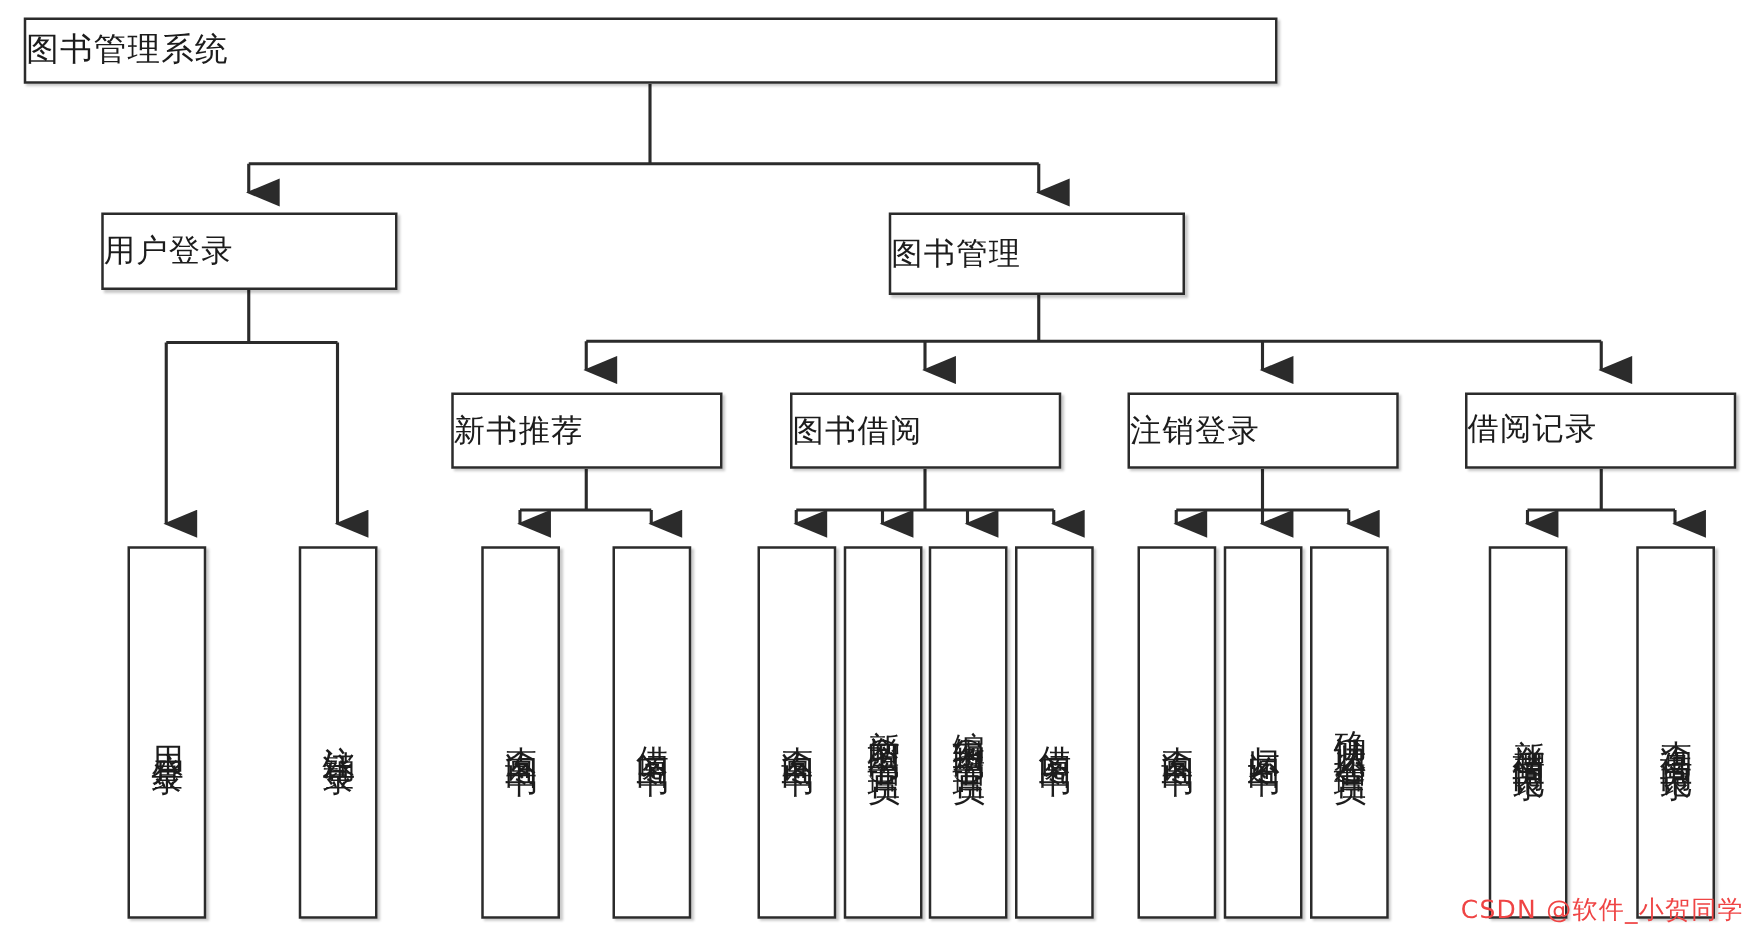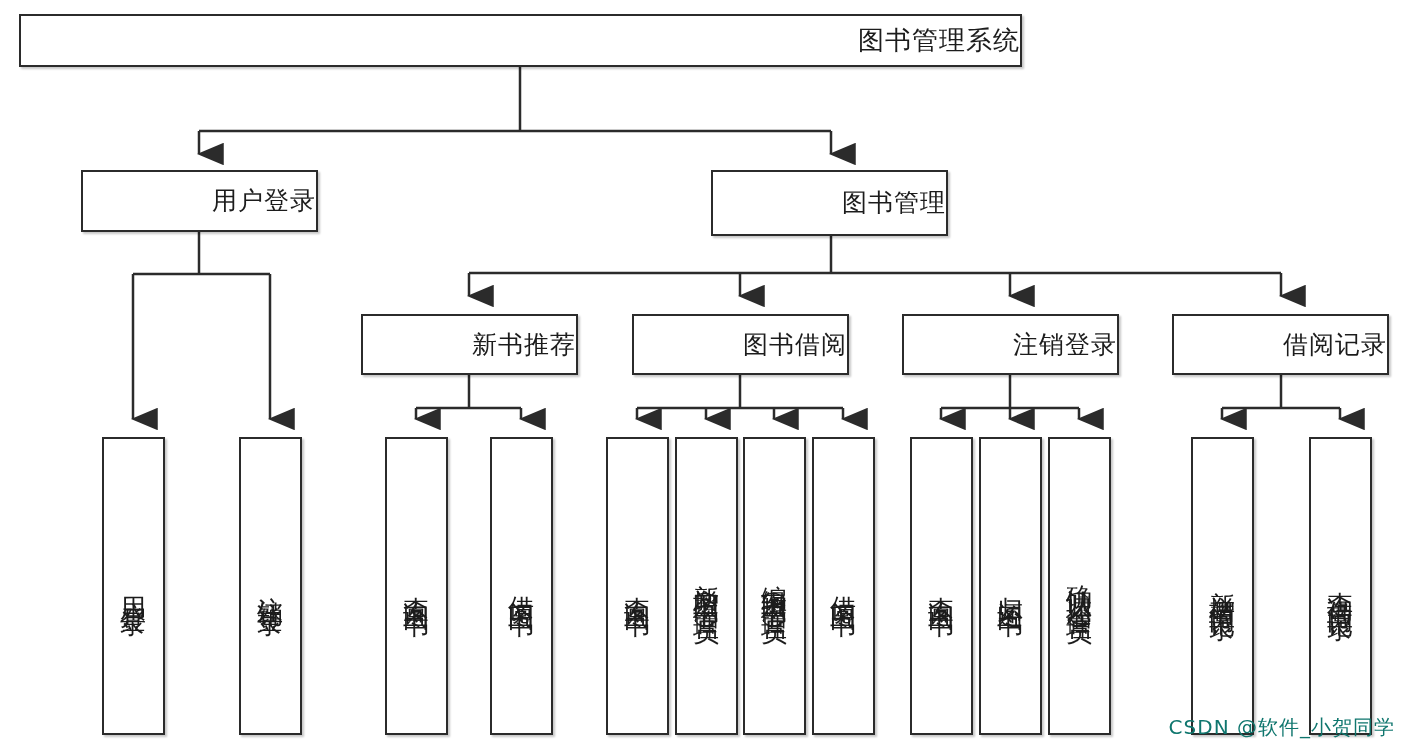--- a/index.html
+++ b/index.html
@@ -22,21 +22,21 @@
     pointer-events:none;
   }
   .node{
     position:absolute;
     box-sizing:border-box;
     background:#ffffff;
     border:2px solid #2b2b2b;
     box-shadow:2px 2px 2px rgba(0,0,0,0.22);
     display:flex;
     align-items:center;
-    justify-content:flex-end;
+    justify-content:flex-start;
     color:#1c1c1c;
   }
   .node .label{
     display:block;
     text-align:center;
     letter-spacing:1px;
     line-height:1.25;
     white-space:nowrap;
   }
   
@@ -57,21 +57,21 @@
     font-size:26px;
     letter-spacing:5px;
     line-height:1;
     white-space:nowrap;
   }
   .watermark{
     position:absolute;
     right:10px;
     bottom:6px;
     font-size:20px;
-    color:#0f766e;
+    color:#ef4444;
     letter-spacing:1px;
     white-space:nowrap;
     user-select:none;
   }
 </style>
 </head>
 <body>
 
 <div id="diagram-root">
 
@@ -144,21 +144,21 @@
   </div>
 
   <div class="node horiz" style="left:361px;top:314px;width:217px;height:61px;">
     <span class="label">新书推荐</span>
   </div>
 
   <div class="node horiz" style="left:902px;top:314px;width:217px;height:61px;">
     <span class="label">注销登录</span>
   </div>
 
-  <div class="node horiz" style="left:1172px;top:314px;width:217px;height:61px;">
+  <div class="node horiz" style="left:1172px;top:314px;width:217px;height:61px;font-family:Liberation Mono, monospace;">
     <span class="label">借阅记录</span>
   </div>
 
   <div class="node vert" style="left:102px;top:437px;width:63px;height:298px;">
     <span class="label">用户登录</span>
   </div>
   <div class="node vert" style="left:239px;top:437px;width:63px;height:298px;">
     <span class="label">注销登录</span>
   </div>
 

